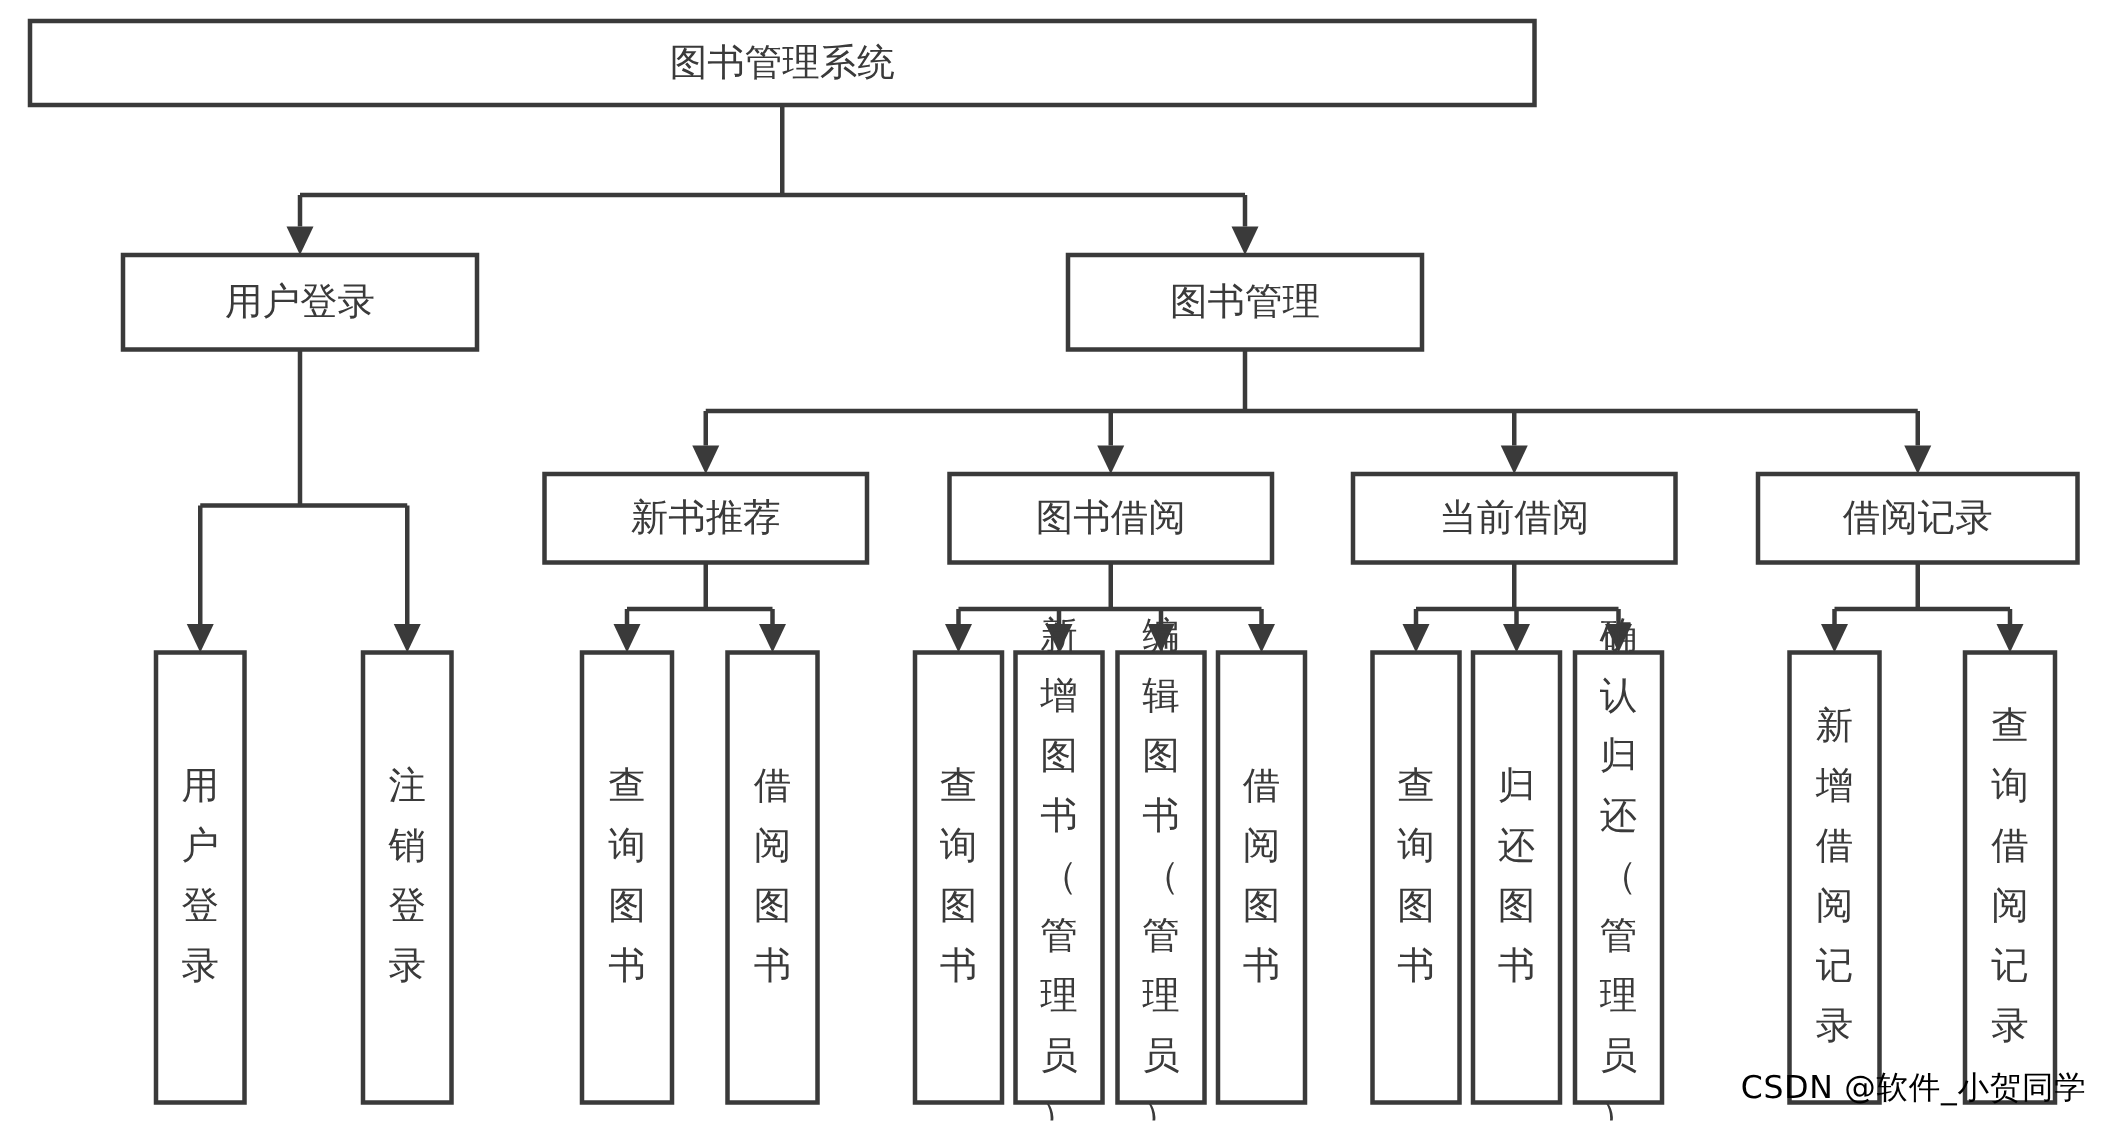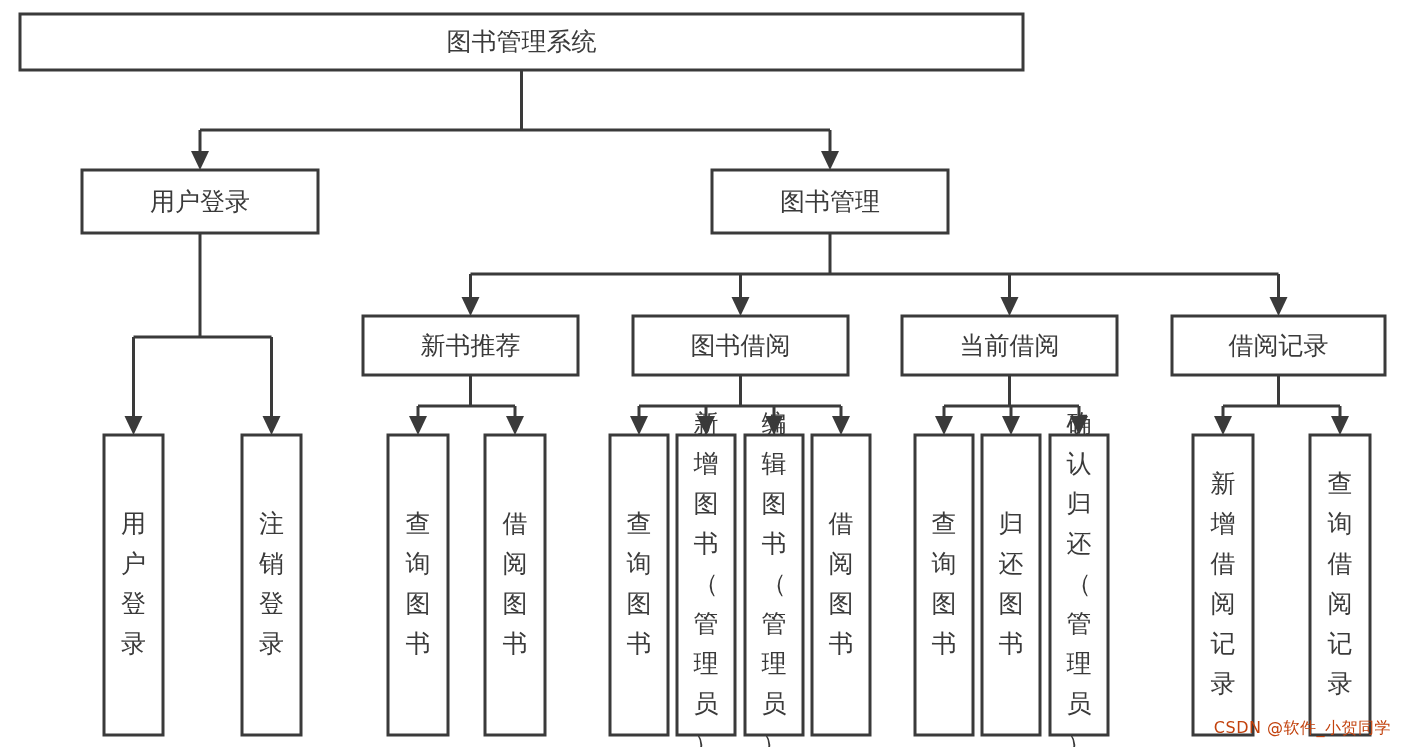--- a/index.html
+++ b/index.html
@@ -47,22 +47,22 @@
     fill: #3a3a3a;
     font-family: "DejaVu Sans", "Liberation Sans", sans-serif;
     font-size: 25px;
     text-anchor: middle;
   }
   .watermark {
     position: absolute;
     right: 14px;
     bottom: 8px;
     font-family: "DejaVu Sans", "Liberation Sans", sans-serif;
-    font-size: 16px;
-    color: #c2410c;
+    font-size: 21px;
+    color: #000000;
     letter-spacing: 0.5px;
     white-space: nowrap;
     user-select: none;
   }
 </style>
 </head>
 <body>
 
 <div id="chart-root">
   <svg id="diagram-svg" width="1405" height="747" viewBox="0 0 1405 747" xmlns="http://www.w3.org/2000/svg">

